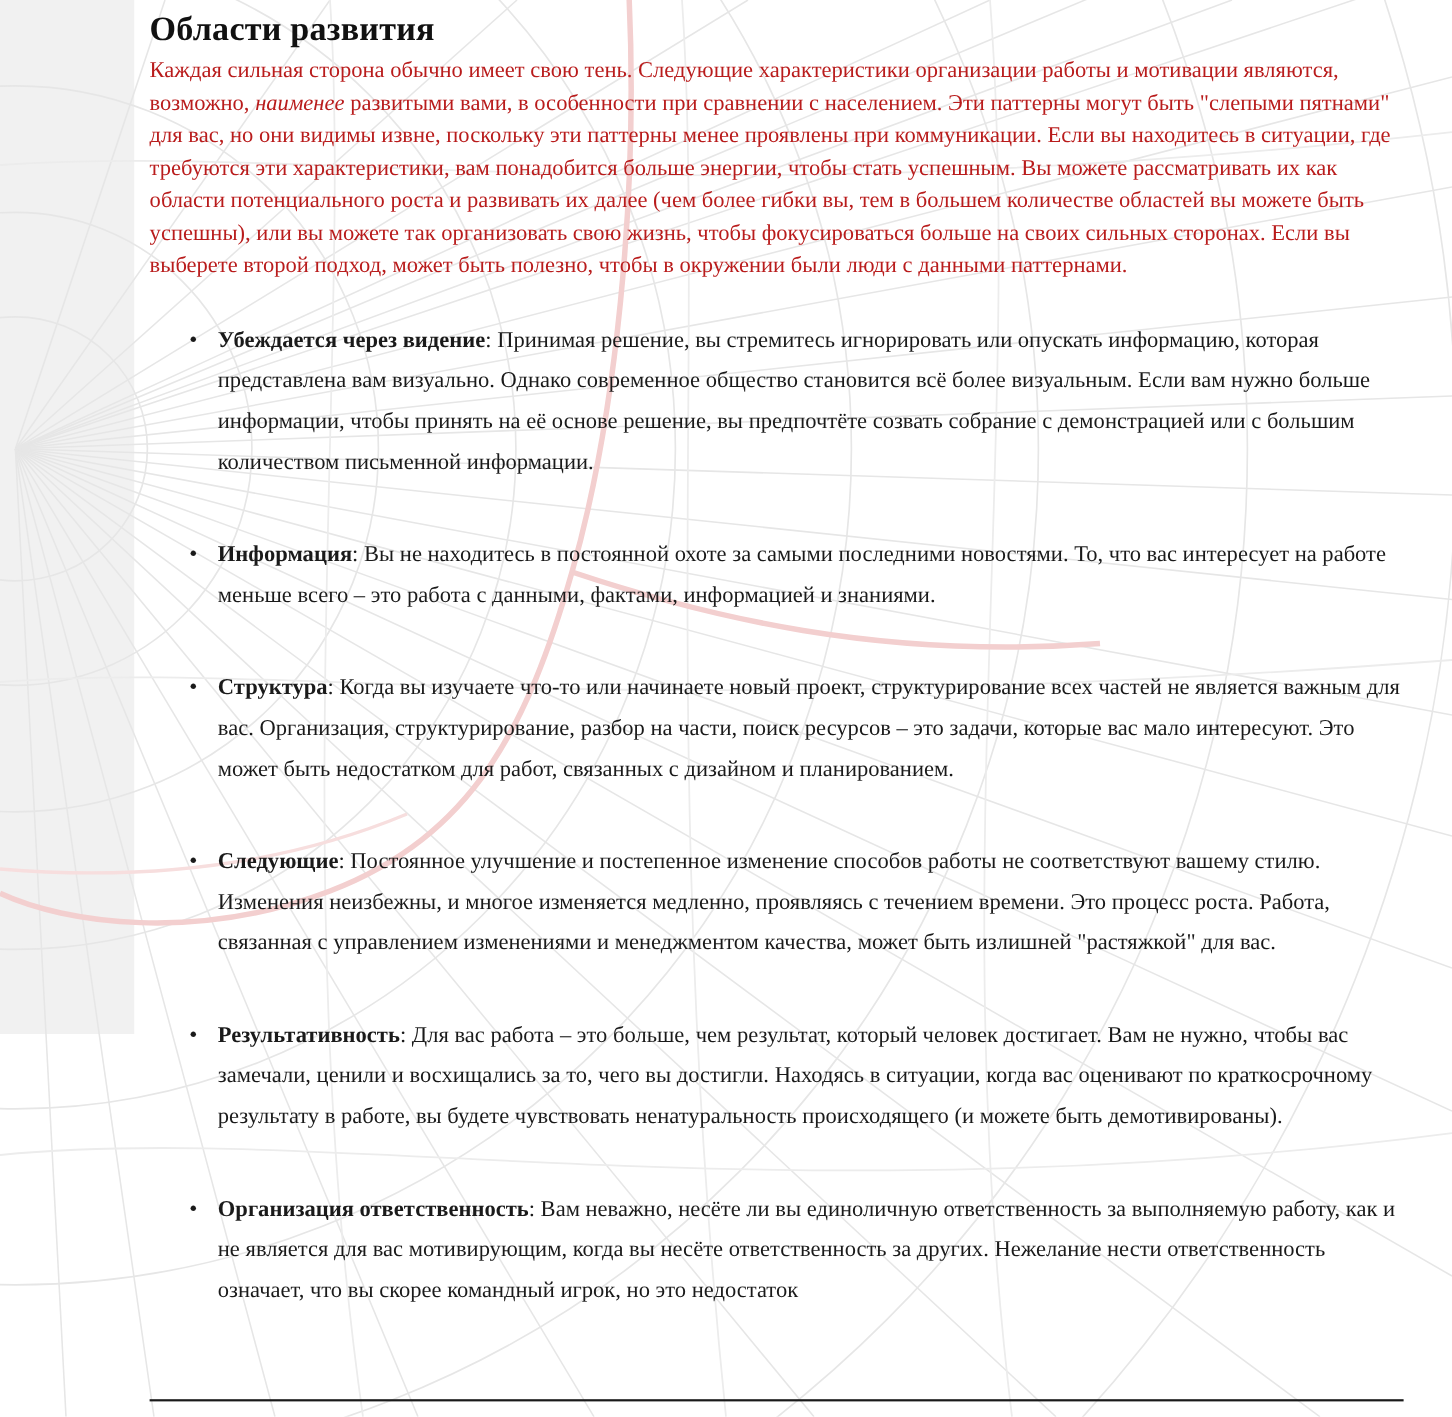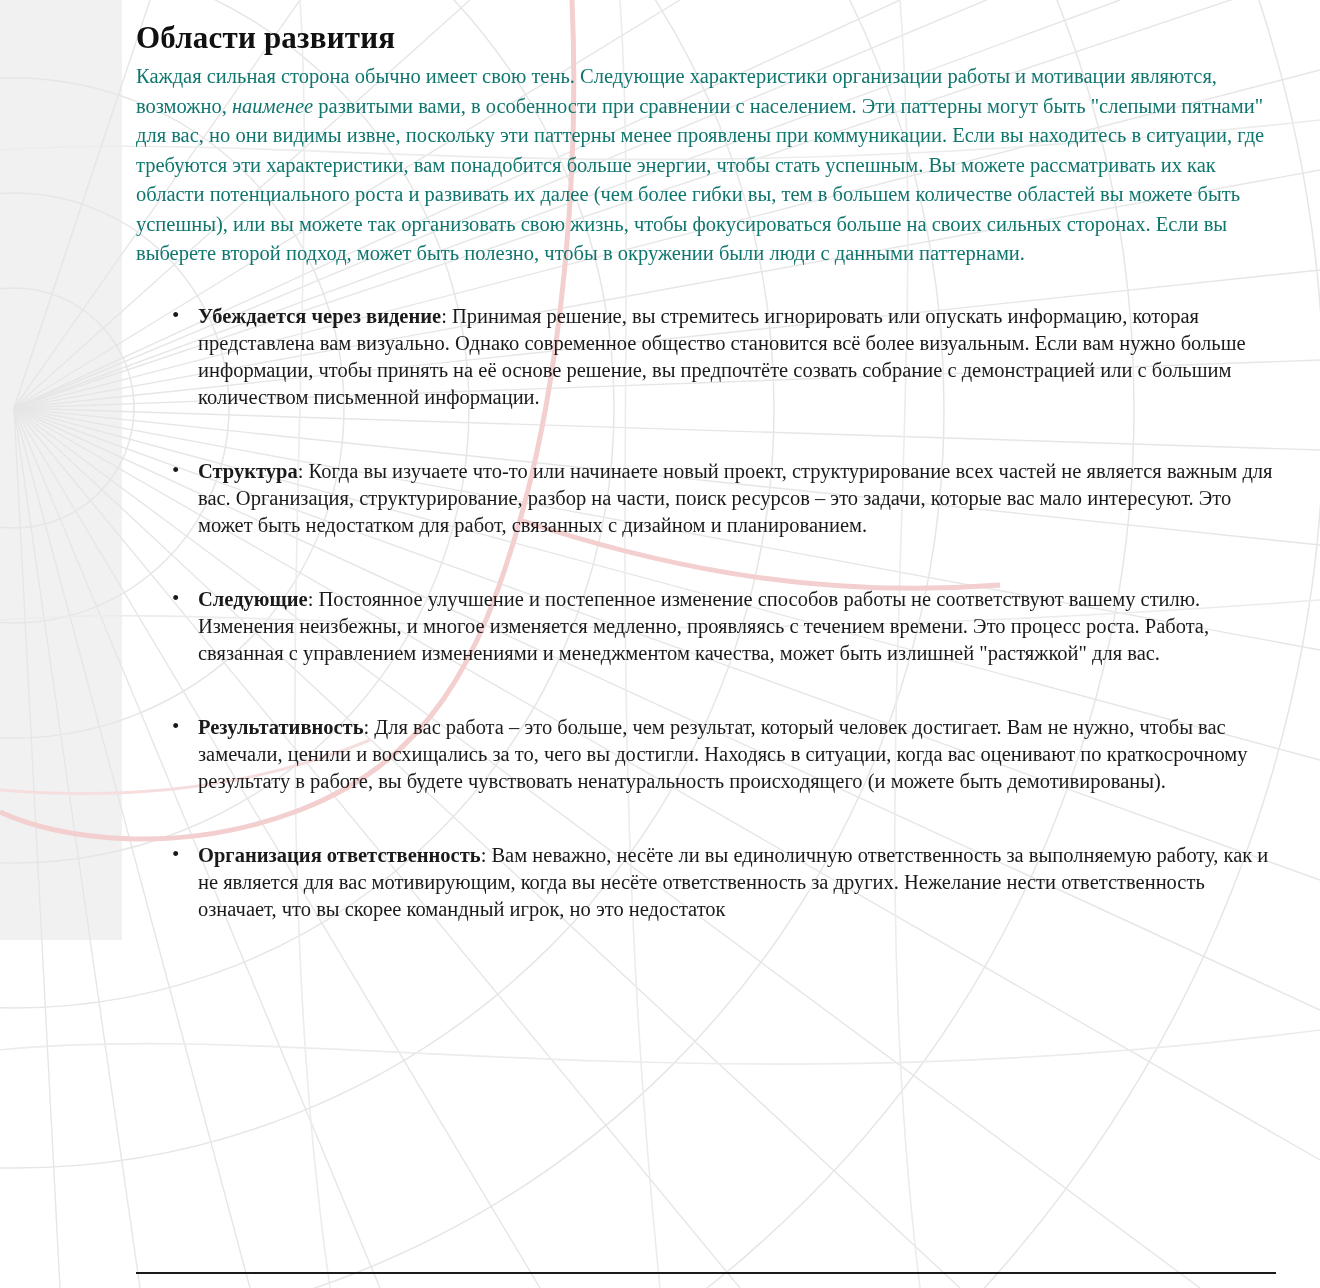--- a/index.html
+++ b/index.html
@@ -39,51 +39,51 @@
 
   
   .page {
     position: relative;
     z-index: 2;
     padding: 0;
   }
   .content {
     position: absolute;
     left: 136px;
-    top: 20px;
+    top: 8px;
     width: 1138px;
   }
   h1.section-title {
     font-family: "Liberation Serif", "DejaVu Serif", serif;
     font-size: 31px;
     font-weight: bold;
     margin: 0 0 6px 0;
     letter-spacing: 0.2px;
     color: #111111;
   }
   p.intro {
     font-size: 20.5px;
     line-height: 29.5px;
     margin: 0;
     text-align: left;
-    color: #0f766e;
+    color: #b91c1c;
   }
   p.intro em {
     font-style: italic;
   }
 
   ul.areas {
     list-style: none;
     margin: 34px 0 0 0;
     padding: 0 0 0 62px;
   }
   ul.areas > li {
     position: relative;
     font-size: 20.5px;
-    line-height: 27px;
+    line-height: 37px;
     margin-bottom: 47px;
     padding-left: 0;
     color: #1a1a1a;
   }
   ul.areas > li::before {
     content: "\2022";
     position: absolute;
     left: -26px;
     top: -1px;
     font-size: 21px;
@@ -182,20 +182,23 @@
   <div class="content">
     <h1 class="section-title">Области развития</h1>
 
     <p class="intro"><span>Каждая сильная сторона обычно имеет свою тень. Следующие характеристики организации работы и мотивации являются, возможно, </span><em>наименее</em><span> развитыми вами, в особенности при сравнении с населением. Эти паттерны могут быть "слепыми пятнами" для вас, но они видимы извне, поскольку эти паттерны менее проявлены при коммуникации. Если вы находитесь в ситуации, где требуются эти характеристики, вам понадобится больше энергии, чтобы стать успешным. Вы можете рассматривать их как области потенциального роста и развивать их далее (чем более гибки вы, тем в большем количестве областей вы можете быть успешны), или вы можете так организовать свою жизнь, чтобы фокусироваться больше на своих сильных сторонах. Если вы выберете второй подход, может быть полезно, чтобы в окружении были люди с данными паттернами.</span></p>
 
     <ul class="areas">
       <li>
         <span class="term">Убеждается через видение</span><span>: Принимая решение, вы стремитесь игнорировать или опускать информацию, которая представлена вам визуально. Однако современное общество становится всё более визуальным. Если вам нужно больше информации, чтобы принять на её основе решение, вы предпочтёте созвать собрание с демонстрацией или с большим количеством письменной информации.</span>
       </li>
       <li>
+        <span class="term">Информация</span><span>: Вы не находитесь в постоянной охоте за самыми последними новостями. То, что вас интересует на работе меньше всего – это работа с данными, фактами, информацией и знаниями.</span>
+      </li>
+      <li>
         <span class="term">Структура</span><span>: Когда вы изучаете что-то или начинаете новый проект, структурирование всех частей не является важным для вас. Организация, структурирование, разбор на части, поиск ресурсов – это задачи, которые вас мало интересуют. Это может быть недостатком для работ, связанных с дизайном и планированием.</span>
       </li>
       <li>
         <span class="term">Следующие</span><span>: Постоянное улучшение и постепенное изменение способов работы не соответствуют вашему стилю. Изменения неизбежны, и многое изменяется медленно, проявляясь с течением времени. Это процесс роста. Работа, связанная с управлением изменениями и менеджментом качества, может быть излишней "растяжкой" для вас.</span>
       </li>
       <li>
         <span class="term">Результативность</span><span>: Для вас работа – это больше, чем результат, который человек достигает. Вам не нужно, чтобы вас замечали, ценили и восхищались за то, чего вы достигли. Находясь в ситуации, когда вас оценивают по краткосрочному результату в работе, вы будете чувствовать ненатуральность происходящего (и можете быть демотивированы).</span>
       </li>
       <li>
         <span class="term">Организация ответственность</span><span>: Вам неважно, несёте ли вы единоличную ответственность за выполняемую работу, как и не является для вас мотивирующим, когда вы несёте ответственность за других. Нежелание нести ответственность означает, что вы скорее командный игрок, но это недостаток</span>

